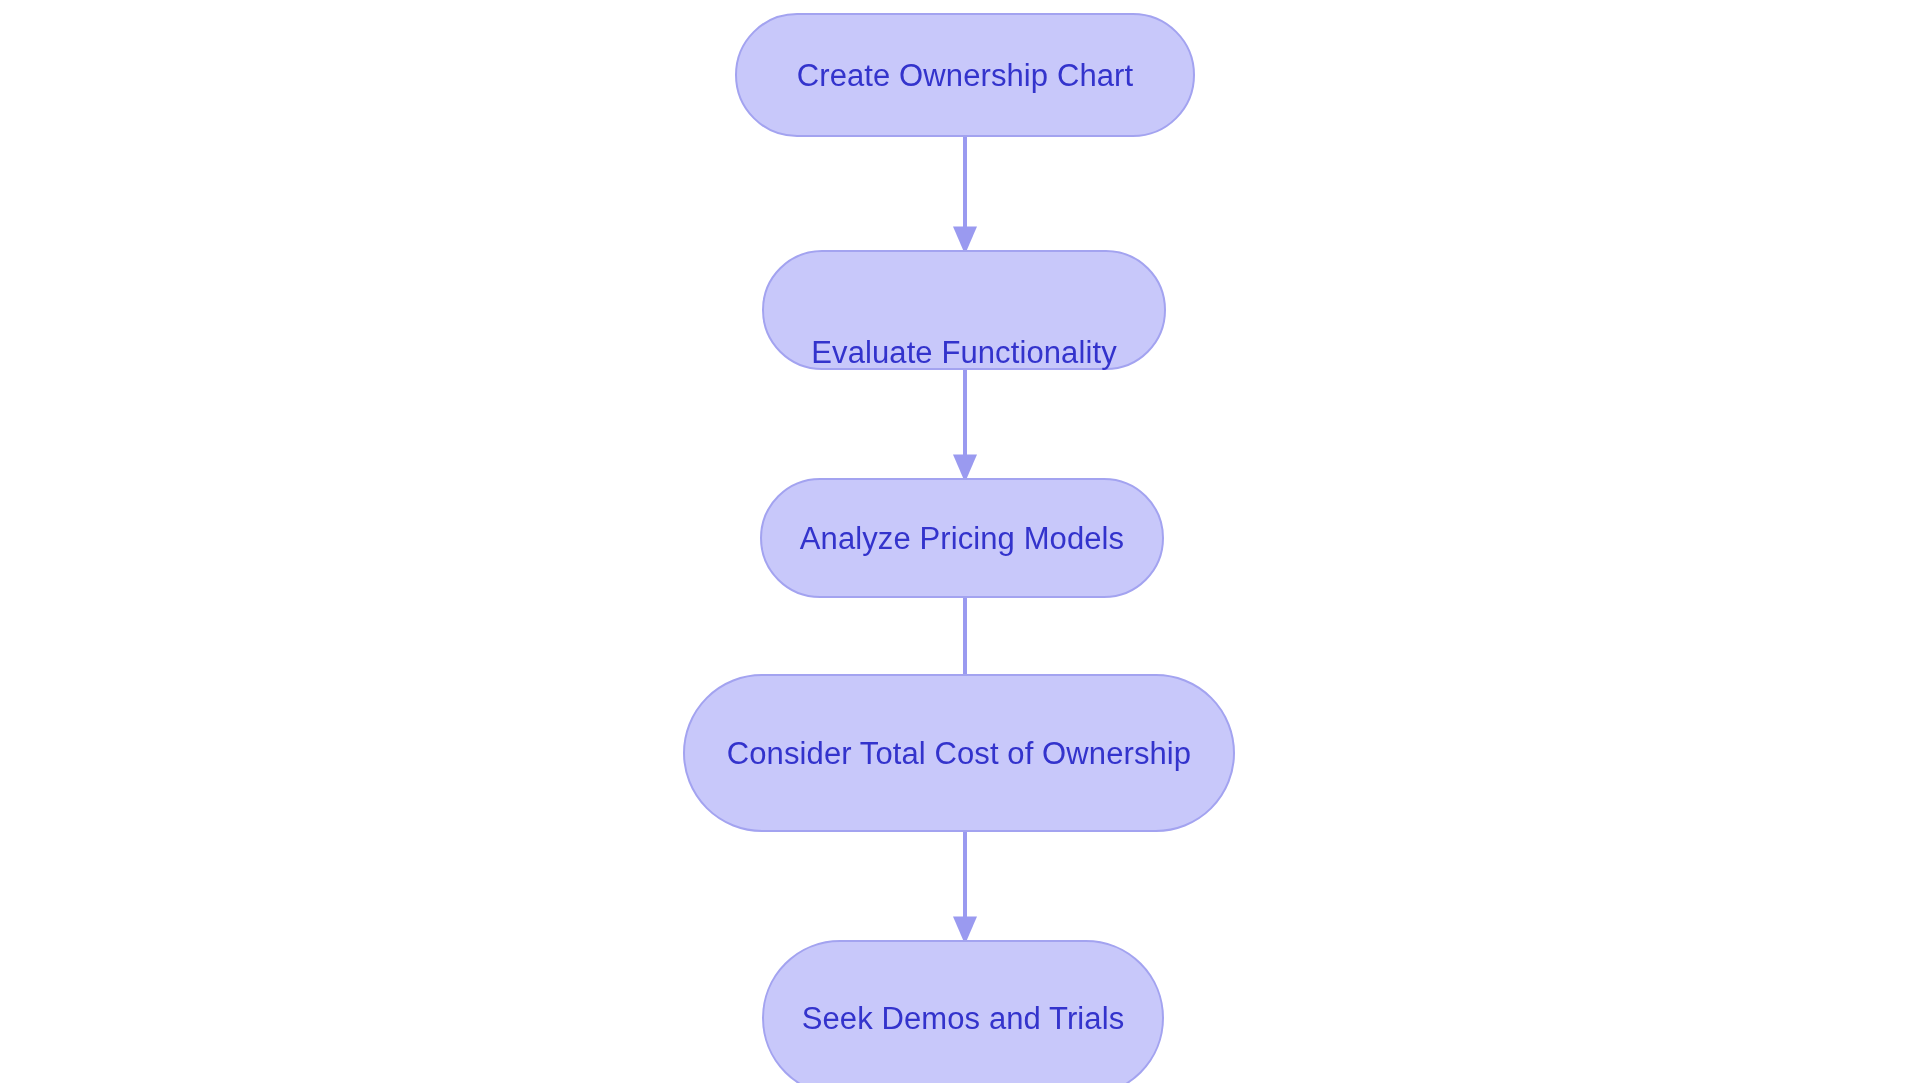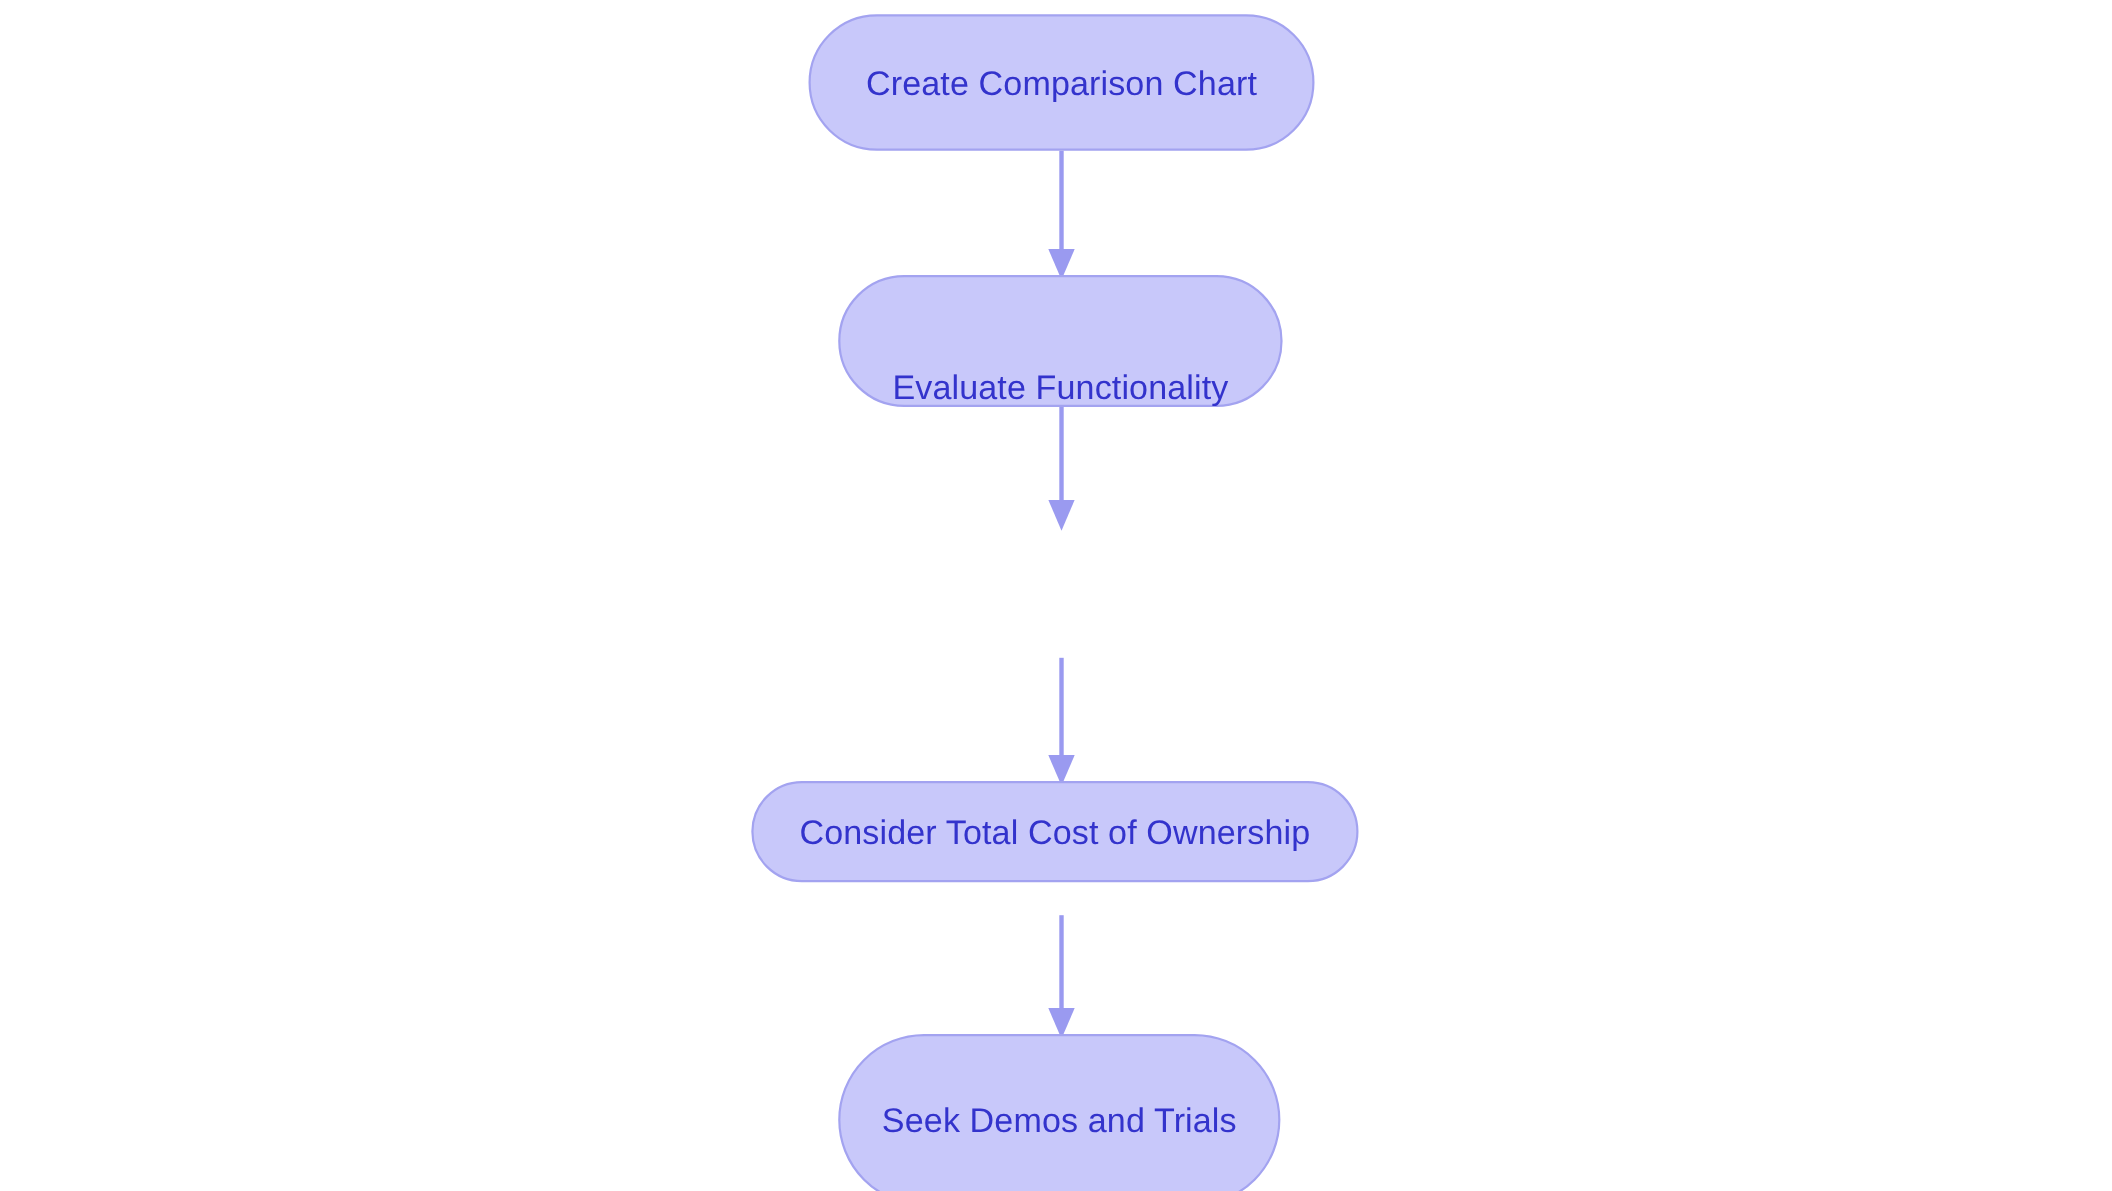--- a/index.html
+++ b/index.html
@@ -41,21 +41,21 @@
     font-weight: 400;
     line-height: 1;
     letter-spacing: 0.1px;
     white-space: nowrap;
     user-select: none;
   }
 
   .node-1 { left: 735px;  top: 13px;  width: 460px; height: 124px; }
   .node-2 { left: 762px;  top: 250px; width: 404px; height: 120px; align-items: flex-end; }
   .node-3 { left: 760px;  top: 478px; width: 404px; height: 120px; }
-  .node-4 { left: 683px;  top: 710px; width: 552px; height: 92px; }
+  .node-4 { left: 683px;  top: 674px; width: 552px; height: 158px; }
   .node-5 { left: 762px;  top: 940px; width: 402px; height: 156px; text-align: right; }
 
   
   .connector {
     position: absolute;
     left: 0;
     top: 0;
     width: 1920px;
     height: 1083px;
     z-index: 1;
@@ -77,27 +77,30 @@
     <line x1="965" y1="137" x2="965" y2="228" stroke="#9a9af0" stroke-width="4" marker-end="url(#arrowhead)"></line>
 
     <line x1="965" y1="370" x2="965" y2="456" stroke="#9a9af0" stroke-width="4" marker-end="url(#arrowhead)"></line>
 
     <line x1="965" y1="598" x2="965" y2="688" stroke="#9a9af0" stroke-width="4" marker-end="url(#arrowhead)"></line>
 
     <line x1="965" y1="832" x2="965" y2="918" stroke="#9a9af0" stroke-width="4" marker-end="url(#arrowhead)"></line>
   </svg>
 
   <div class="node node-1">
-    <span class="node-label">Create Comparison Chart</span>
+    <span class="node-label">Create Ownership Chart</span>
   </div>
 
   <div class="node node-2">
     <span class="node-label">Evaluate Functionality</span>
   </div>
 
+  <div class="node node-3">
+    <span class="node-label">Analyze Pricing Models</span>
+  </div>
 
   <div class="node node-4">
     <span class="node-label">Consider Total Cost of Ownership</span>
   </div>
 
   <div class="node node-5">
     <span class="node-label">Seek Demos and Trials</span>
   </div>
 
 </div>

